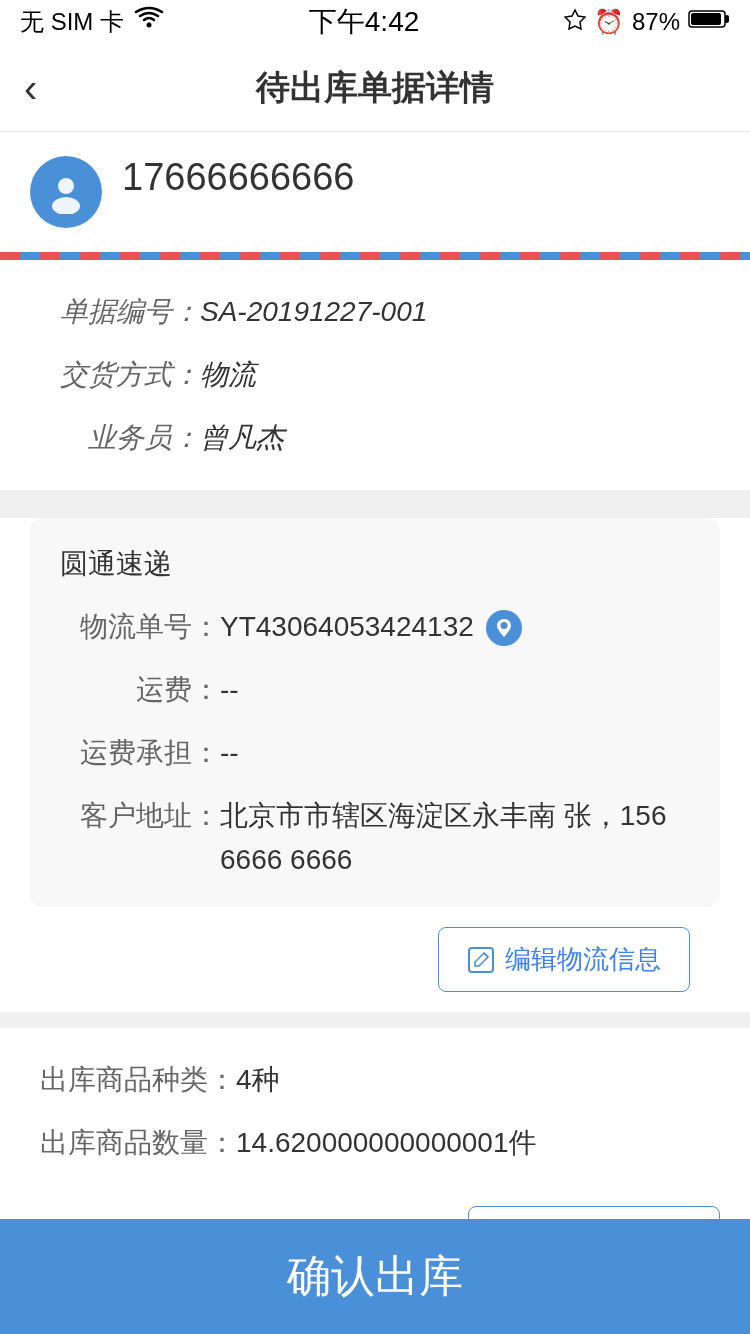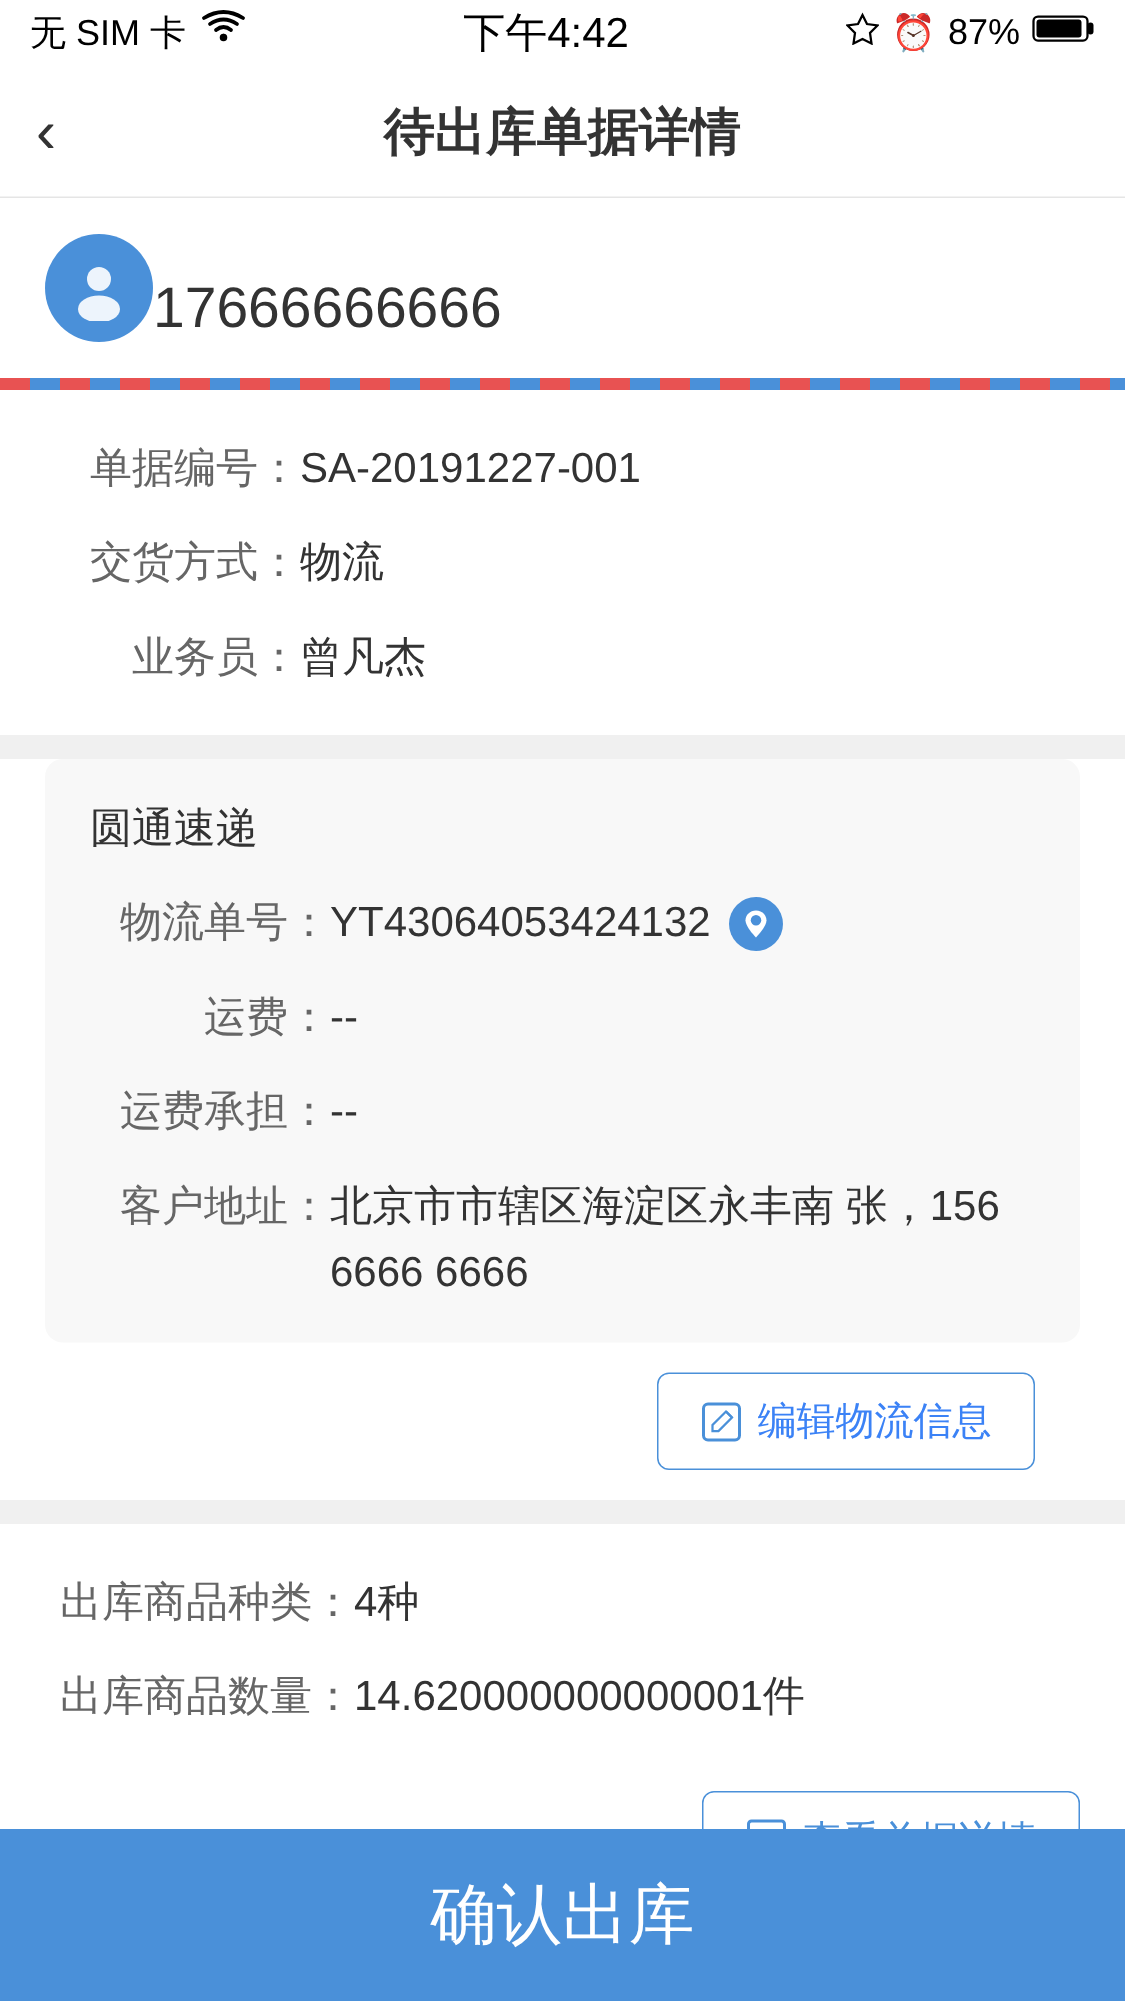--- a/index.html
+++ b/index.html
@@ -50,21 +50,22 @@
       font-size: 34px;
       font-weight: 600;
       color: #333;
     }
 
     
     .customer-header {
       background: #fff;
       padding: 24px 30px;
       display: flex;
-      align-items: flex-end;
+      align-items: flex-start;
+      gap: 20px;
     }
     .customer-avatar {
       width: 72px;
       height: 72px;
       border-radius: 50%;
       background: #4a90d9;
       display: flex;
       align-items: center;
       justify-content: center;
     }
@@ -83,21 +84,22 @@
         #4a90d9 20px, #4a90d9 40px,
         #e85252 40px, #e85252 60px,
         #4a90d9 60px, #4a90d9 80px
       );
     }
 
     
     .section {
       background: #fff;
       padding: 30px 40px;
-      margin-bottom: 16px;
+      margin-bottom: 28px;
+      font-style: italic;
     }
 
     .info-row {
       display: flex;
       align-items: flex-start;
       margin-bottom: 18px;
       font-size: 28px;
       line-height: 1.6;
     }
     .info-row:last-child { margin-bottom: 0; }

